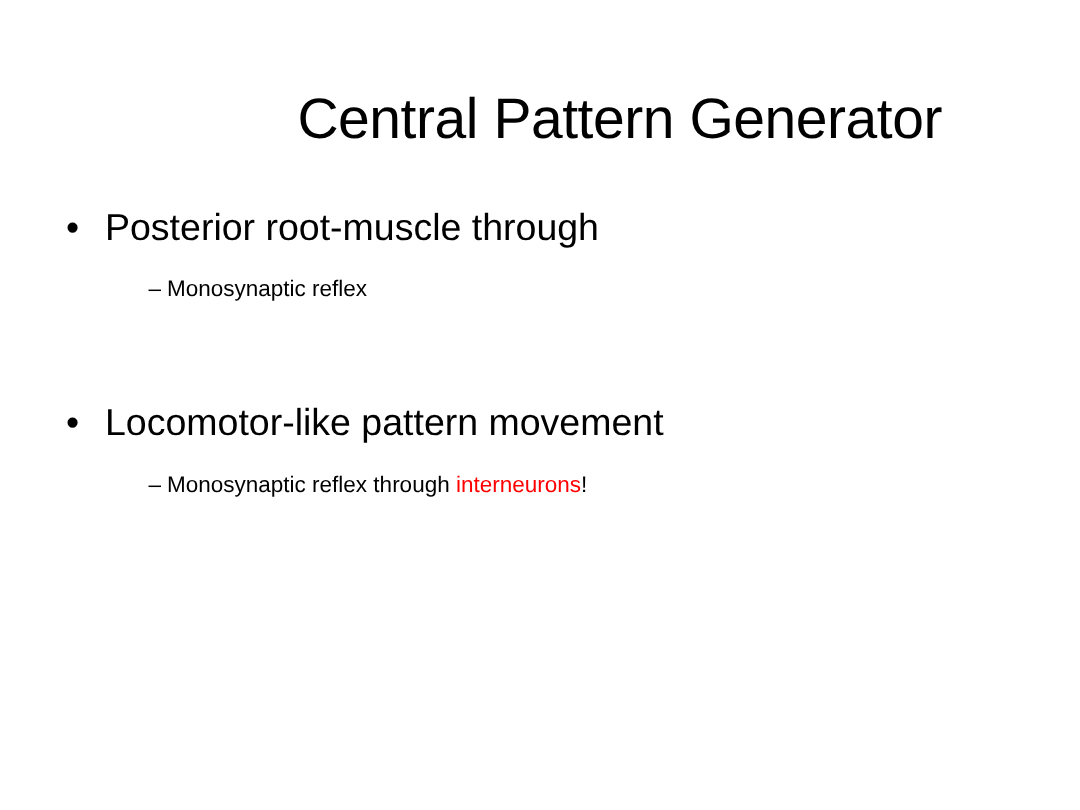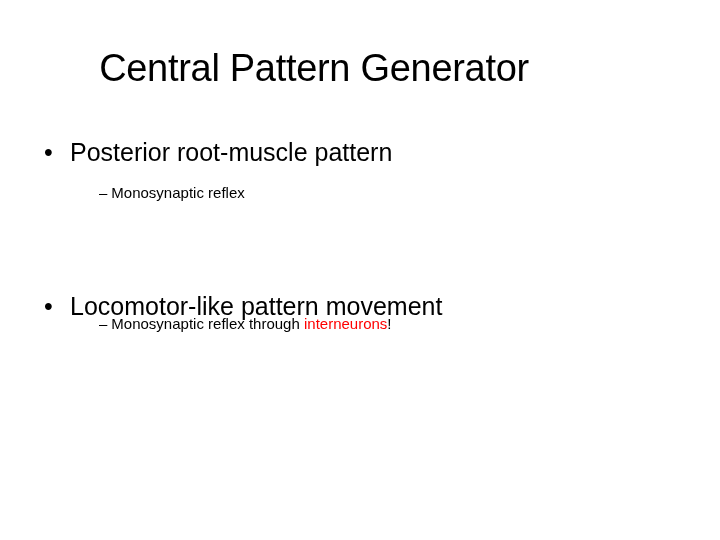--- a/index.html
+++ b/index.html
@@ -1,37 +1,37 @@
 <!DOCTYPE html>
 <html><head>
   <meta charset="utf-8">
   <style>
     html, body { margin: 0; padding: 0; background: #ffffff; }
     body { width: 720px; height: 540px; position: relative; overflow: hidden;
            font-family: "Liberation Sans", "DejaVu Sans", sans-serif; color: #000; }
-    .title { position: absolute; left: 0; top: 38px; width: 628px; text-align: center;
+    .title { position: absolute; left: 0; top: 50px; width: 628px; text-align: right;
              font-size: 38px; line-height: 60px; letter-spacing: -0.3px; }
     .bullet-l1 { position: absolute; left: 44px; font-size: 25px; line-height: 32px; white-space: nowrap; }
     .bullet-l1 .dot { display: inline-block; width: 26px; }
     .bullet-l2 { position: absolute; left: 99px; font-size: 15px; line-height: 28px; white-space: nowrap; }
     .bullet-l2 .dash { margin-right: 4px; }
     .red { color: #ff0000; text-align: center; }
   </style>
 </head>
 <body>
 
 <div>
   <div class="title">Central Pattern Generator</div>
 
   <div class="bullet-l1" style="top:136px;">
-    <span class="dot">•</span><span>Posterior root-muscle pattern</span>
+    <span class="dot">•</span><span>Posterior root-muscle through</span>
   </div>
   <div class="bullet-l2" style="top:179px;">
     <span class="dash">–</span><span>Monosynaptic reflex</span>
   </div>
 
-  <div class="bullet-l1" style="top:266px;margin-top:24px;">
+  <div class="bullet-l1" style="top:266px;">
     <span class="dot">•</span><span>Locomotor-like pattern movement</span>
   </div>
   <div class="bullet-l2" style="top:310px;">
     <span class="dash">–</span><span>Monosynaptic reflex through </span><span class="red">interneurons</span><span>!</span>
   </div>
 </div>
 
 </body></html>

